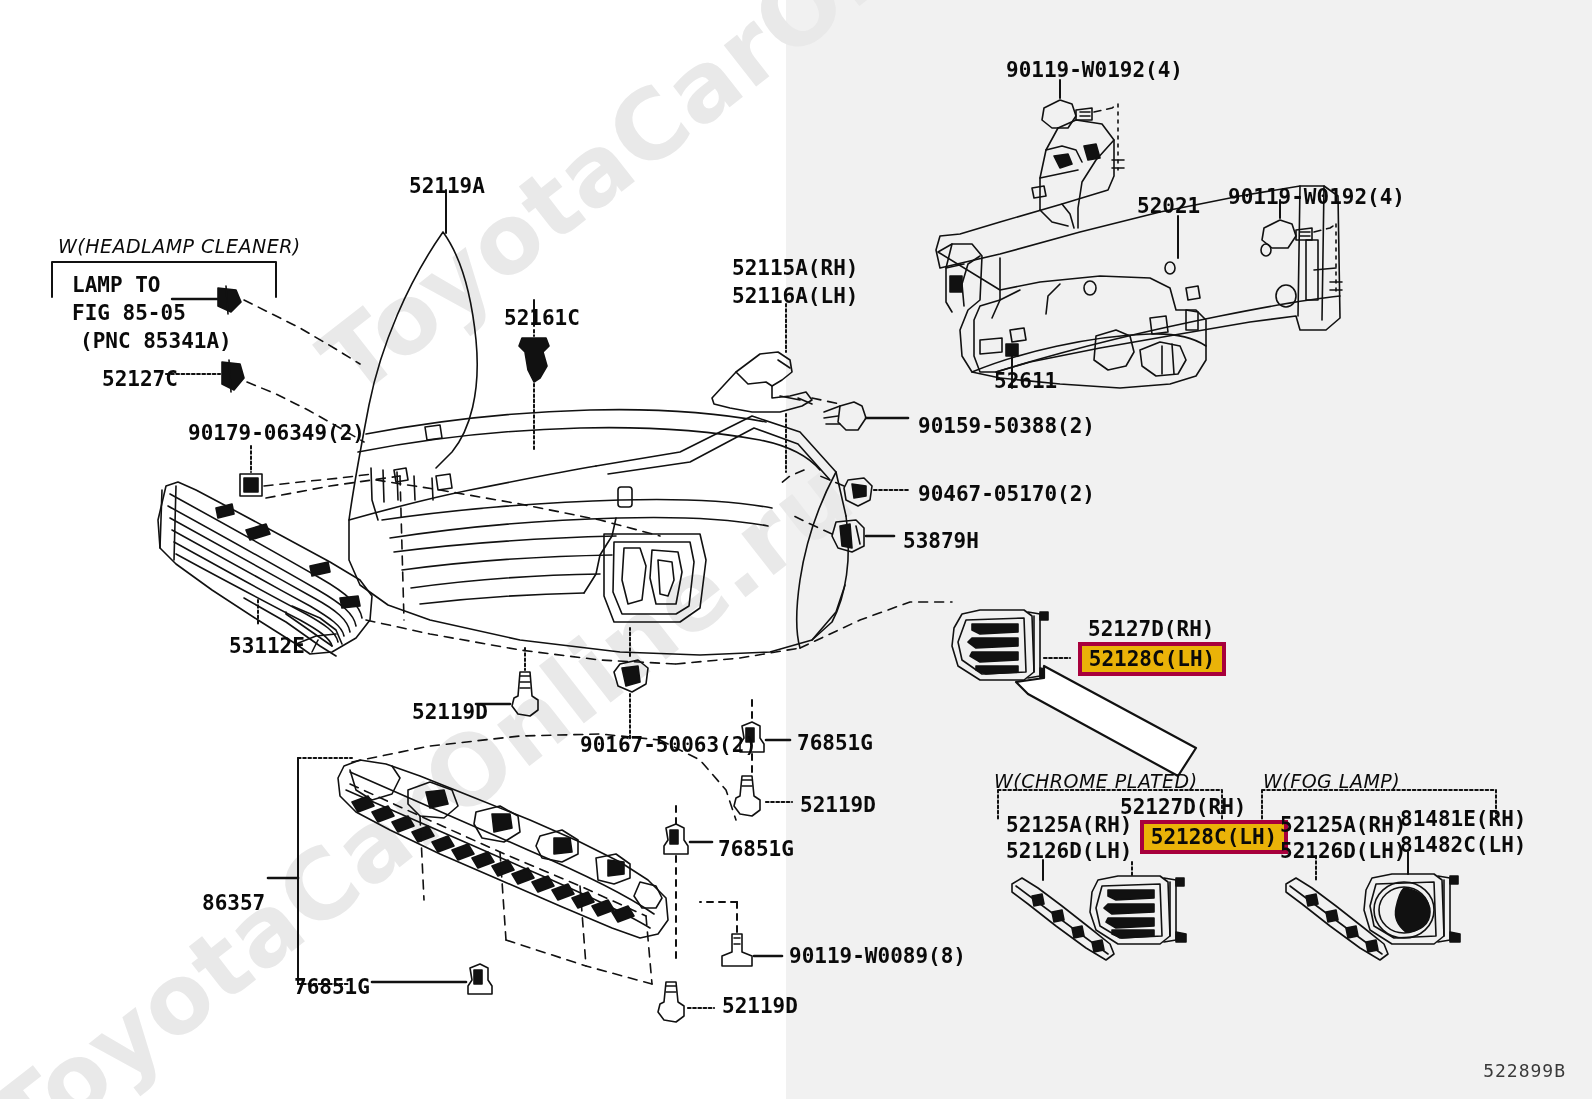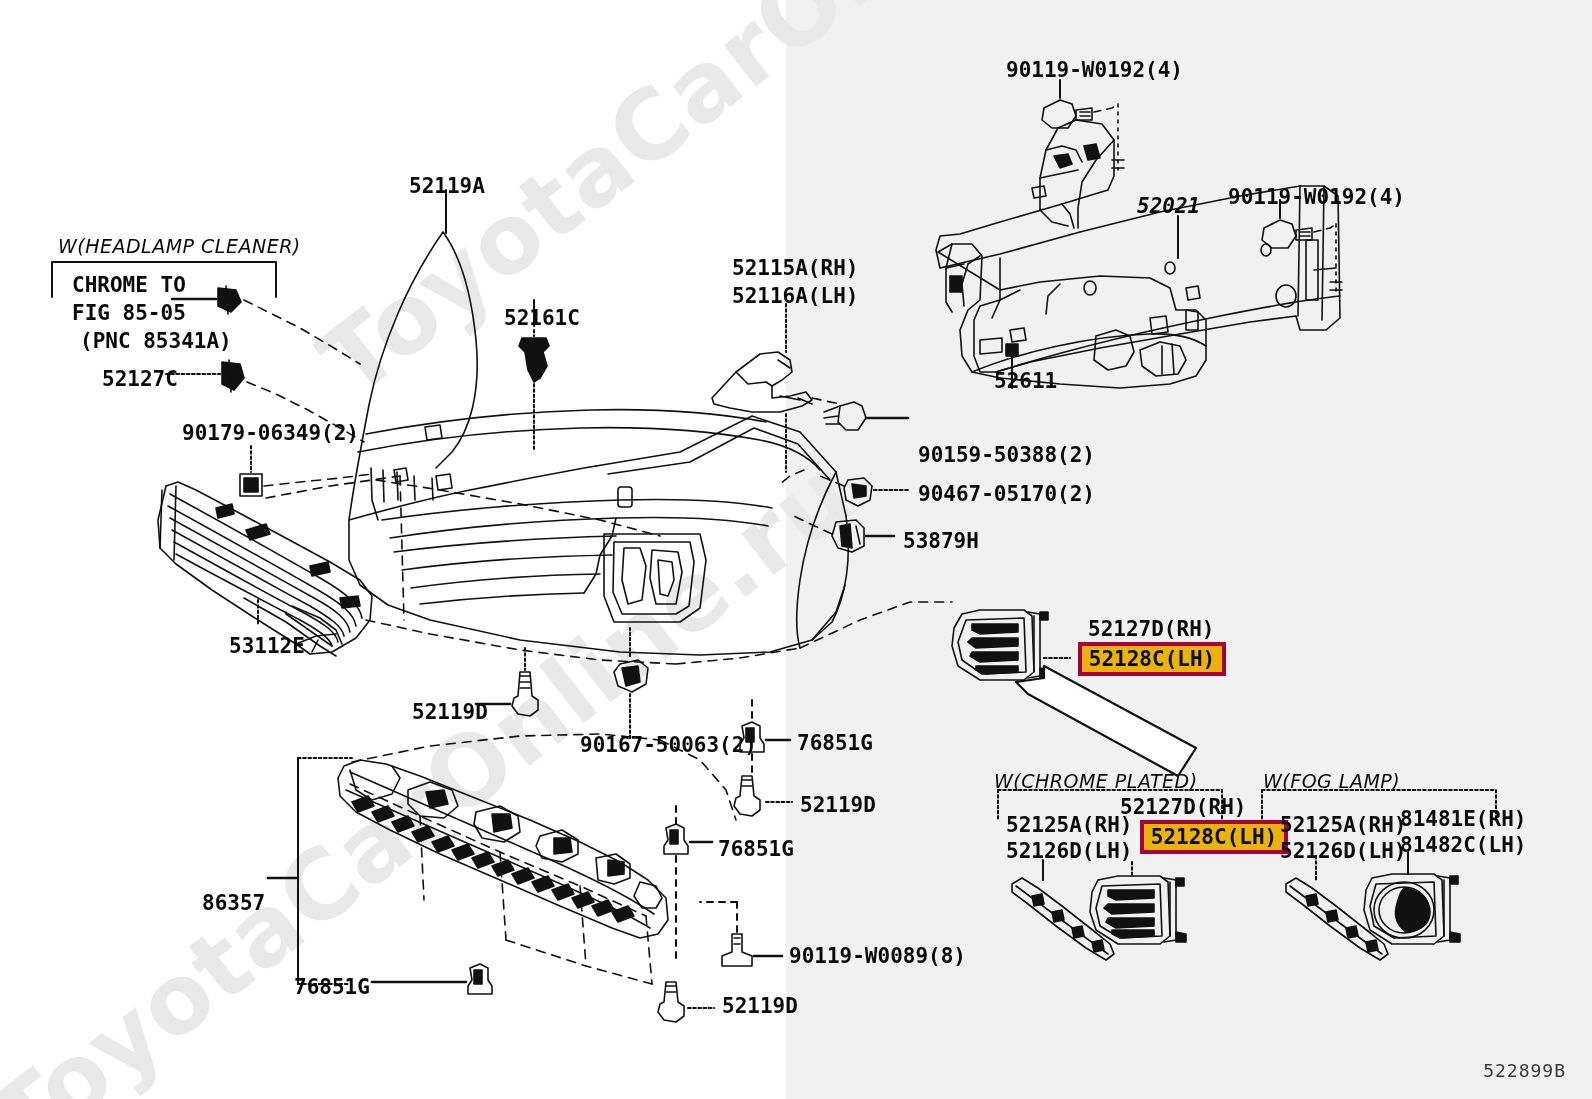--- a/index.html
+++ b/index.html
@@ -408,42 +408,42 @@
       <path d="M1450 876 L 1458 876 L 1458 884 L 1450 884 Z" fill="#111"></path>
       <path d="M1408 852 L 1408 874" stroke-width="2"></path>
 
     </g>
   </svg>
 
   <div class="lbl" style="left:409px;top:173px;">52119A</div>
   <div class="lbl" style="left:504px;top:305px;">52161C</div>
   <div class="lbl" style="left:732px;top:255px;">52115A(RH)</div>
   <div class="lbl" style="left:732px;top:283px;">52116A(LH)</div>
-  <div class="lbl" style="left:1137px;top:193px;font-style:italic;">52021</div>
+  <div class="lbl" style="left:1137px;top:193px;">52021</div>
   <div class="lbl" style="left:994px;top:368px;">52611</div>
   <div class="lbl" style="left:1006px;top:57px;">90119-W0192(4)</div>
   <div class="lbl" style="left:1228px;top:184px;">90119-W0192(4)</div>
-  <div class="lbl" style="left:918px;top:413px;margin-top:29px;">90159-50388(2)</div>
+  <div class="lbl" style="left:918px;top:413px;">90159-50388(2)</div>
   <div class="lbl" style="left:918px;top:481px;">90467-05170(2)</div>
   <div class="lbl" style="left:903px;top:528px;">53879H</div>
   <div class="lbl" style="left:102px;top:366px;">52127C</div>
-  <div class="lbl" style="left:182px;top:420px;">90179-06349(2)</div>
+  <div class="lbl" style="left:188px;top:420px;">90179-06349(2)</div>
   <div class="lbl" style="left:229px;top:633px;">53112E</div>
   <div class="lbl" style="left:412px;top:699px;">52119D</div>
   <div class="lbl" style="left:580px;top:732px;">90167-50063(2)</div>
   <div class="lbl" style="left:797px;top:730px;">76851G</div>
   <div class="lbl" style="left:800px;top:792px;">52119D</div>
   <div class="lbl" style="left:718px;top:836px;">76851G</div>
   <div class="lbl" style="left:202px;top:890px;">86357</div>
   <div class="lbl" style="left:294px;top:974px;">76851G</div>
   <div class="lbl" style="left:789px;top:943px;">90119-W0089(8)</div>
   <div class="lbl" style="left:722px;top:993px;">52119D</div>
 
   <div class="lbl hdr" style="left:58px;top:233px;">W(HEADLAMP CLEANER)</div>
-  <div class="lbl" style="left:72px;top:272px;">CHROME TO</div>
+  <div class="lbl" style="left:72px;top:272px;">LAMP TO</div>
   <div class="lbl" style="left:72px;top:300px;">FIG 85-05</div>
   <div class="lbl" style="left:80px;top:328px;">(PNC 85341A)</div>
 
   <div class="lbl" style="left:1088px;top:616px;">52127D(RH)</div>
   <div class="hlbox" style="left:1078px;top:642px;width:148px;height:34px;">52128C(LH)</div>
 
   <div class="lbl hdr" style="left:994px;top:768px;">W(CHROME PLATED)</div>
   <div class="lbl" style="left:1006px;top:812px;">52125A(RH)</div>
   <div class="lbl" style="left:1006px;top:838px;">52126D(LH)</div>
   <div class="lbl" style="left:1120px;top:794px;">52127D(RH)</div>

